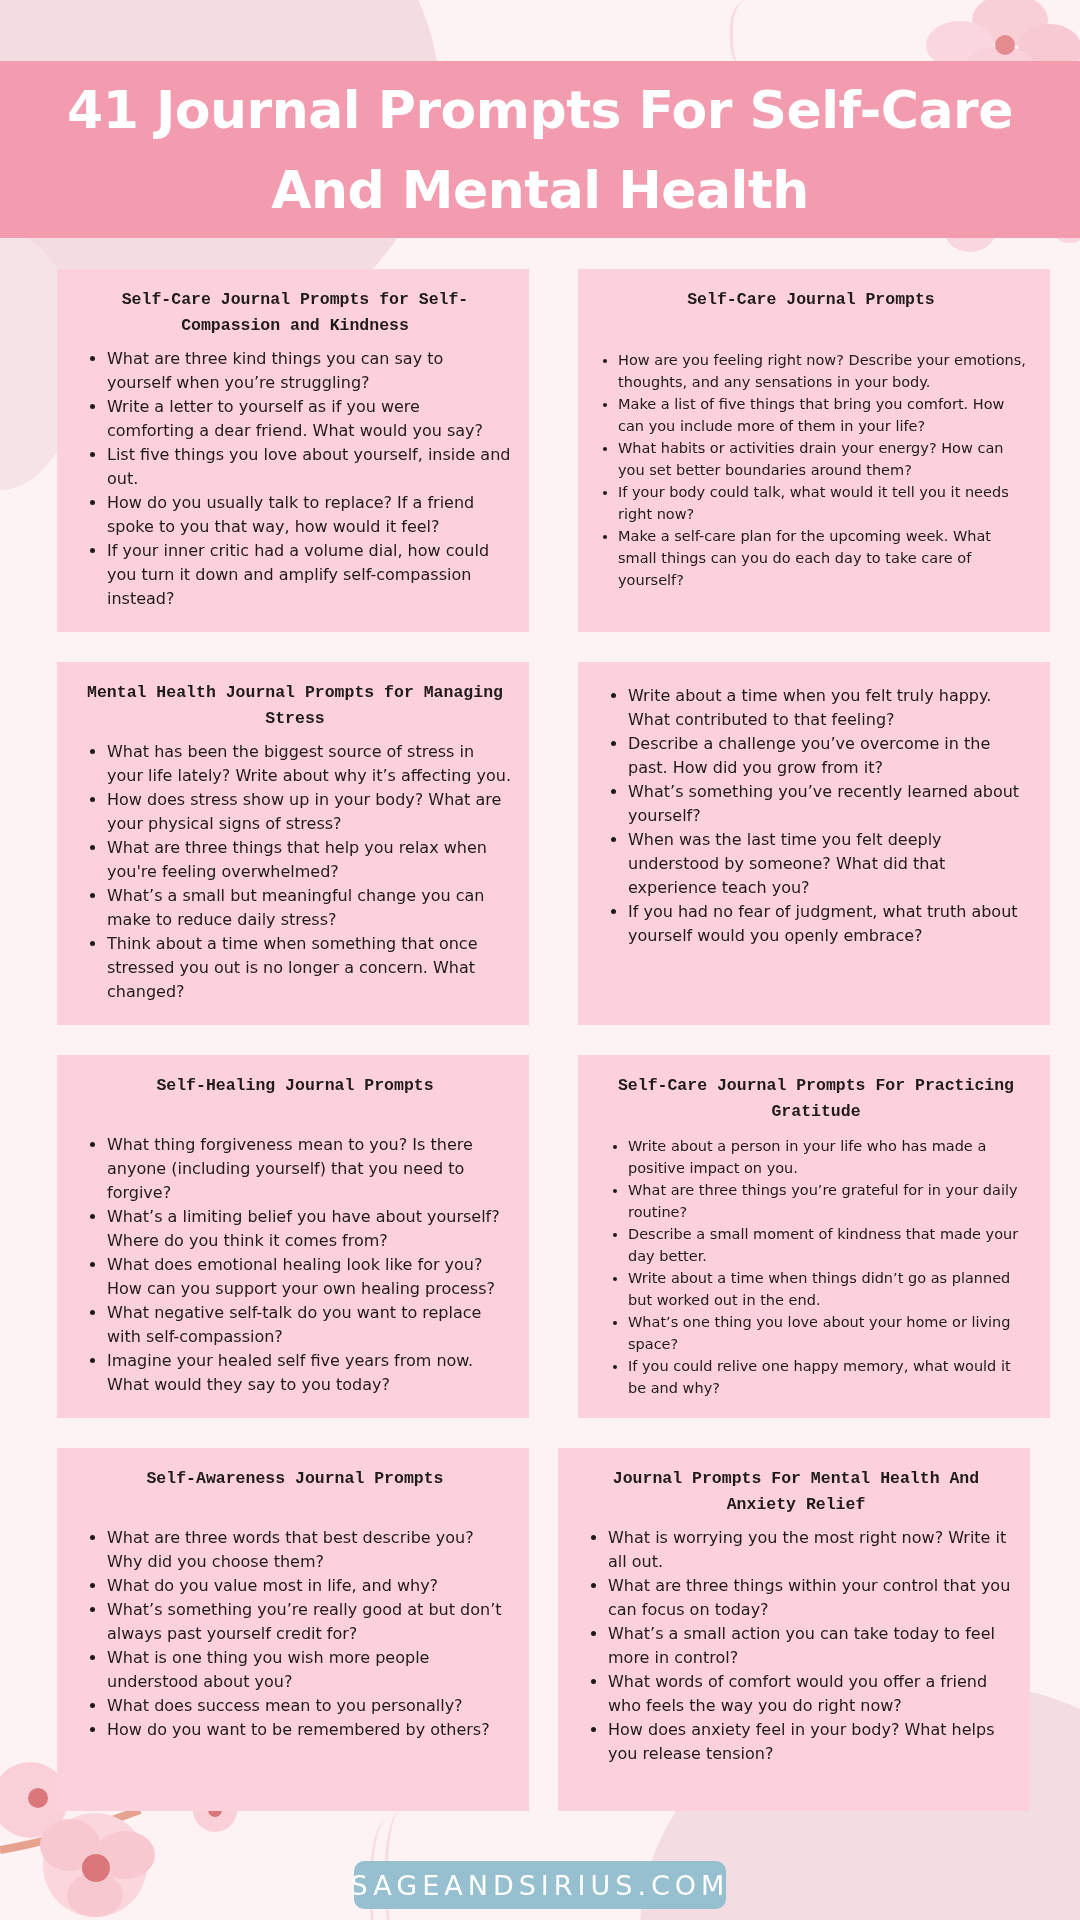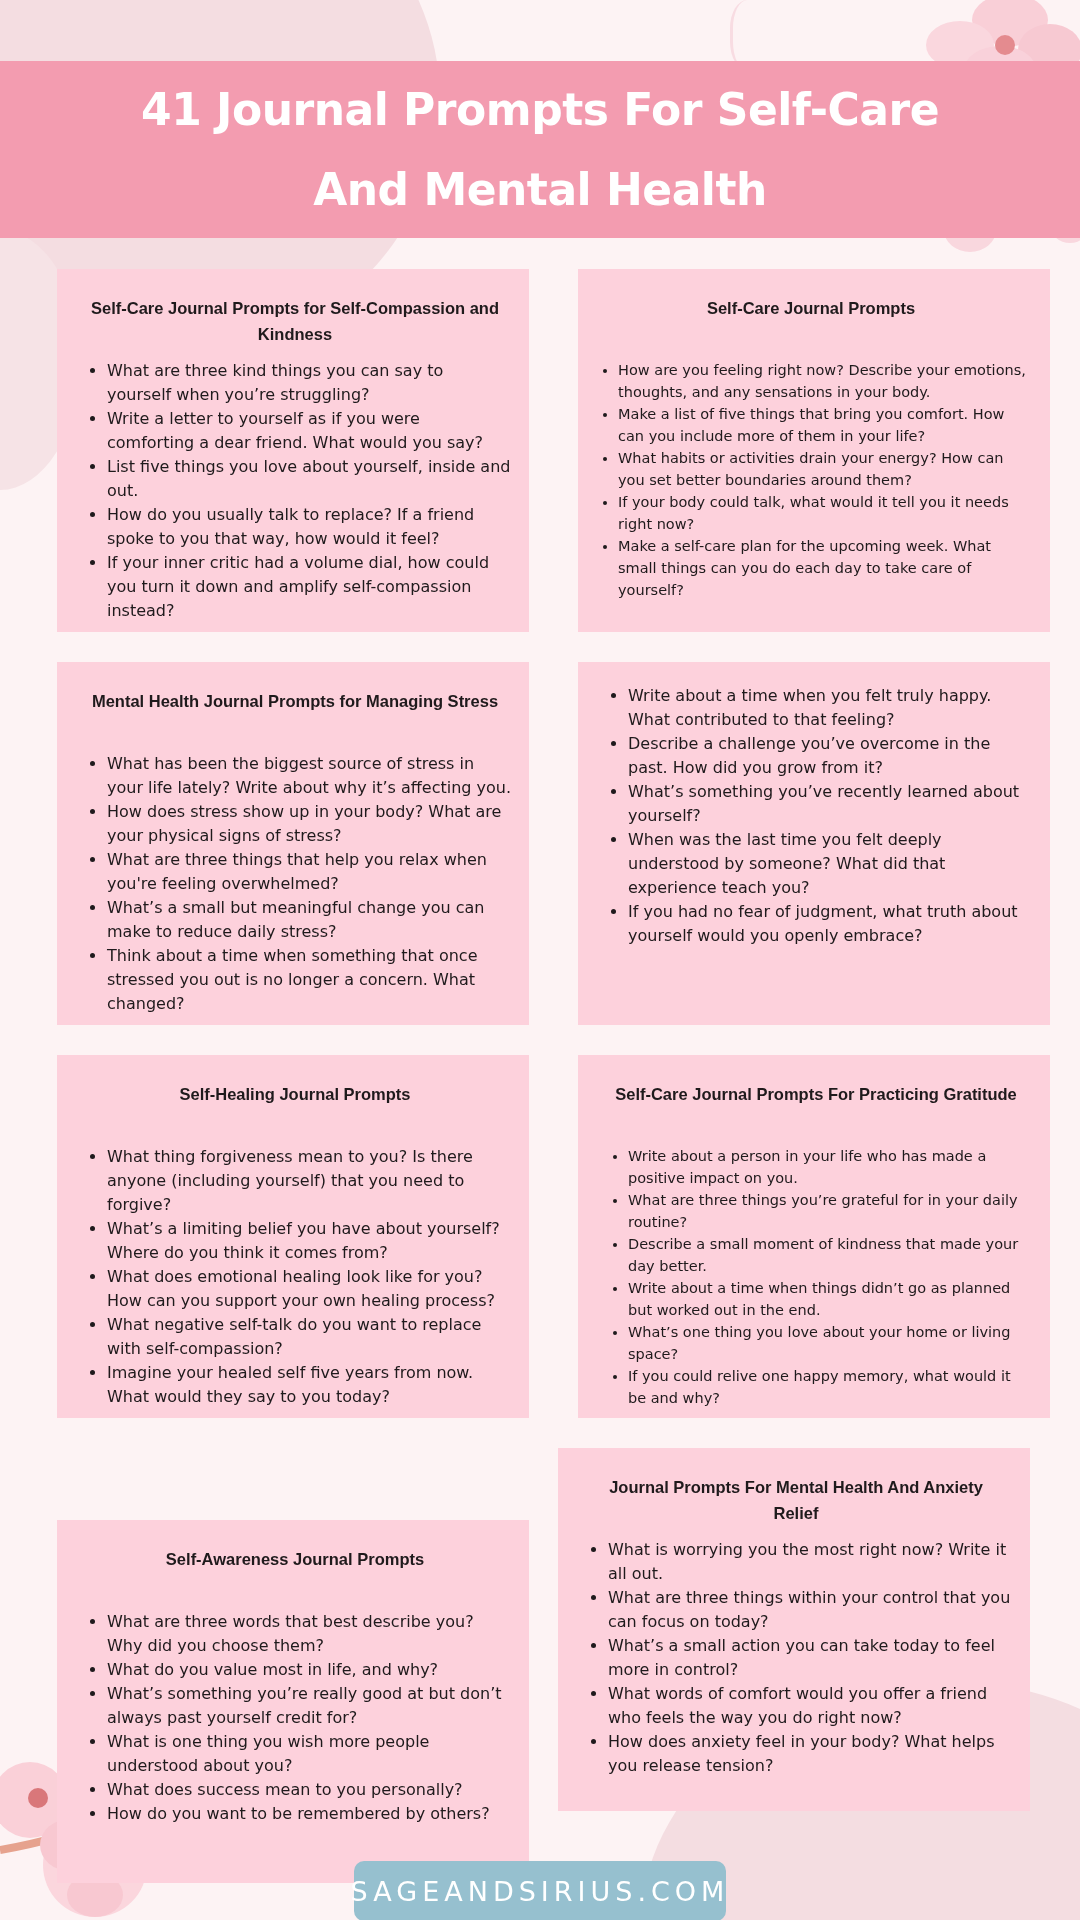--- a/index.html
+++ b/index.html
@@ -15,37 +15,37 @@
   .streak { position:absolute; border-left:3px solid #f8dce2; border-radius:40%; }
   .flower { position:absolute; }
   .banner {
     position:absolute; left:0; top:61px; width:1080px; height:177px;
     background:#f39cb0;
     display:flex; align-items:center; justify-content:center;
   }
   .banner h1 {
     margin:0; color:#ffffff; text-align:center;
     font-family:"DejaVu Sans", sans-serif; font-weight:bold;
-    font-size:44px; line-height:80px; letter-spacing:-0.5px;
+    font-size:52px; line-height:80px; letter-spacing:-0.5px;
   }
   .card {
     position:absolute; width:472px; height:363px;
     background:#fdd1dc; box-sizing:border-box; padding:14px 18px 0 22px;
     color:#1f1a1c;
   }
   .card h2 {
-    margin:12px; text-align:center; font-family:Liberation Sans, sans-serif;
+    margin:4px; text-align:center; font-family:Liberation Mono, monospace;
     font-weight:bold; font-size:16.5px; line-height:26px; min-height:52px;
   }
   .card ul { margin:8px 0 0 0; padding-left:28px; }
   .card li { font-family:"DejaVu Sans", sans-serif; font-size:16px; line-height:24px; }
   .card.small li { font-size:14.5px; line-height:22px; }
   .card.small ul { margin-top:10px; }
   .footer {
-    position:absolute; left:354px; top:1861px; width:372px; height:60px;
+    position:absolute; left:354px; top:1861px; width:372px; height:48px;
     background:#96c0cf; border-radius:10px;
     display:flex; align-items:center; justify-content:center;
     color:#ffffff; font-family:"DejaVu Sans", sans-serif; font-size:27px;
     letter-spacing:5px;
   }
 </style>
 </head>
 <body>
 
 <div class="blob blob1"></div>
@@ -149,21 +149,21 @@
   <ul>
     <li>Write about a person in your life who has made a positive impact on you.</li>
     <li>What are three things you’re grateful for in your daily routine?</li>
     <li>Describe a small moment of kindness that made your day better.</li>
     <li>Write about a time when things didn’t go as planned but worked out in the end.</li>
     <li>What’s one thing you love about your home or living space?</li>
     <li>If you could relive one happy memory, what would it be and why?</li>
   </ul>
 </div>
 
-<div class="card" style="left:57px;top:1520px;">
+<div class="card" style="left:57px;top:1448px;">
   <h2>Self-Awareness Journal Prompts</h2>
   <ul>
     <li>What are three words that best describe you? Why did you choose them?</li>
     <li>What do you value most in life, and why?</li>
     <li>What’s something you’re really good at but don’t always past yourself credit for?</li>
     <li>What is one thing you wish more people understood about you?</li>
     <li>What does success mean to you personally?</li>
     <li>How do you want to be remembered by others?</li>
   </ul>
 </div>

